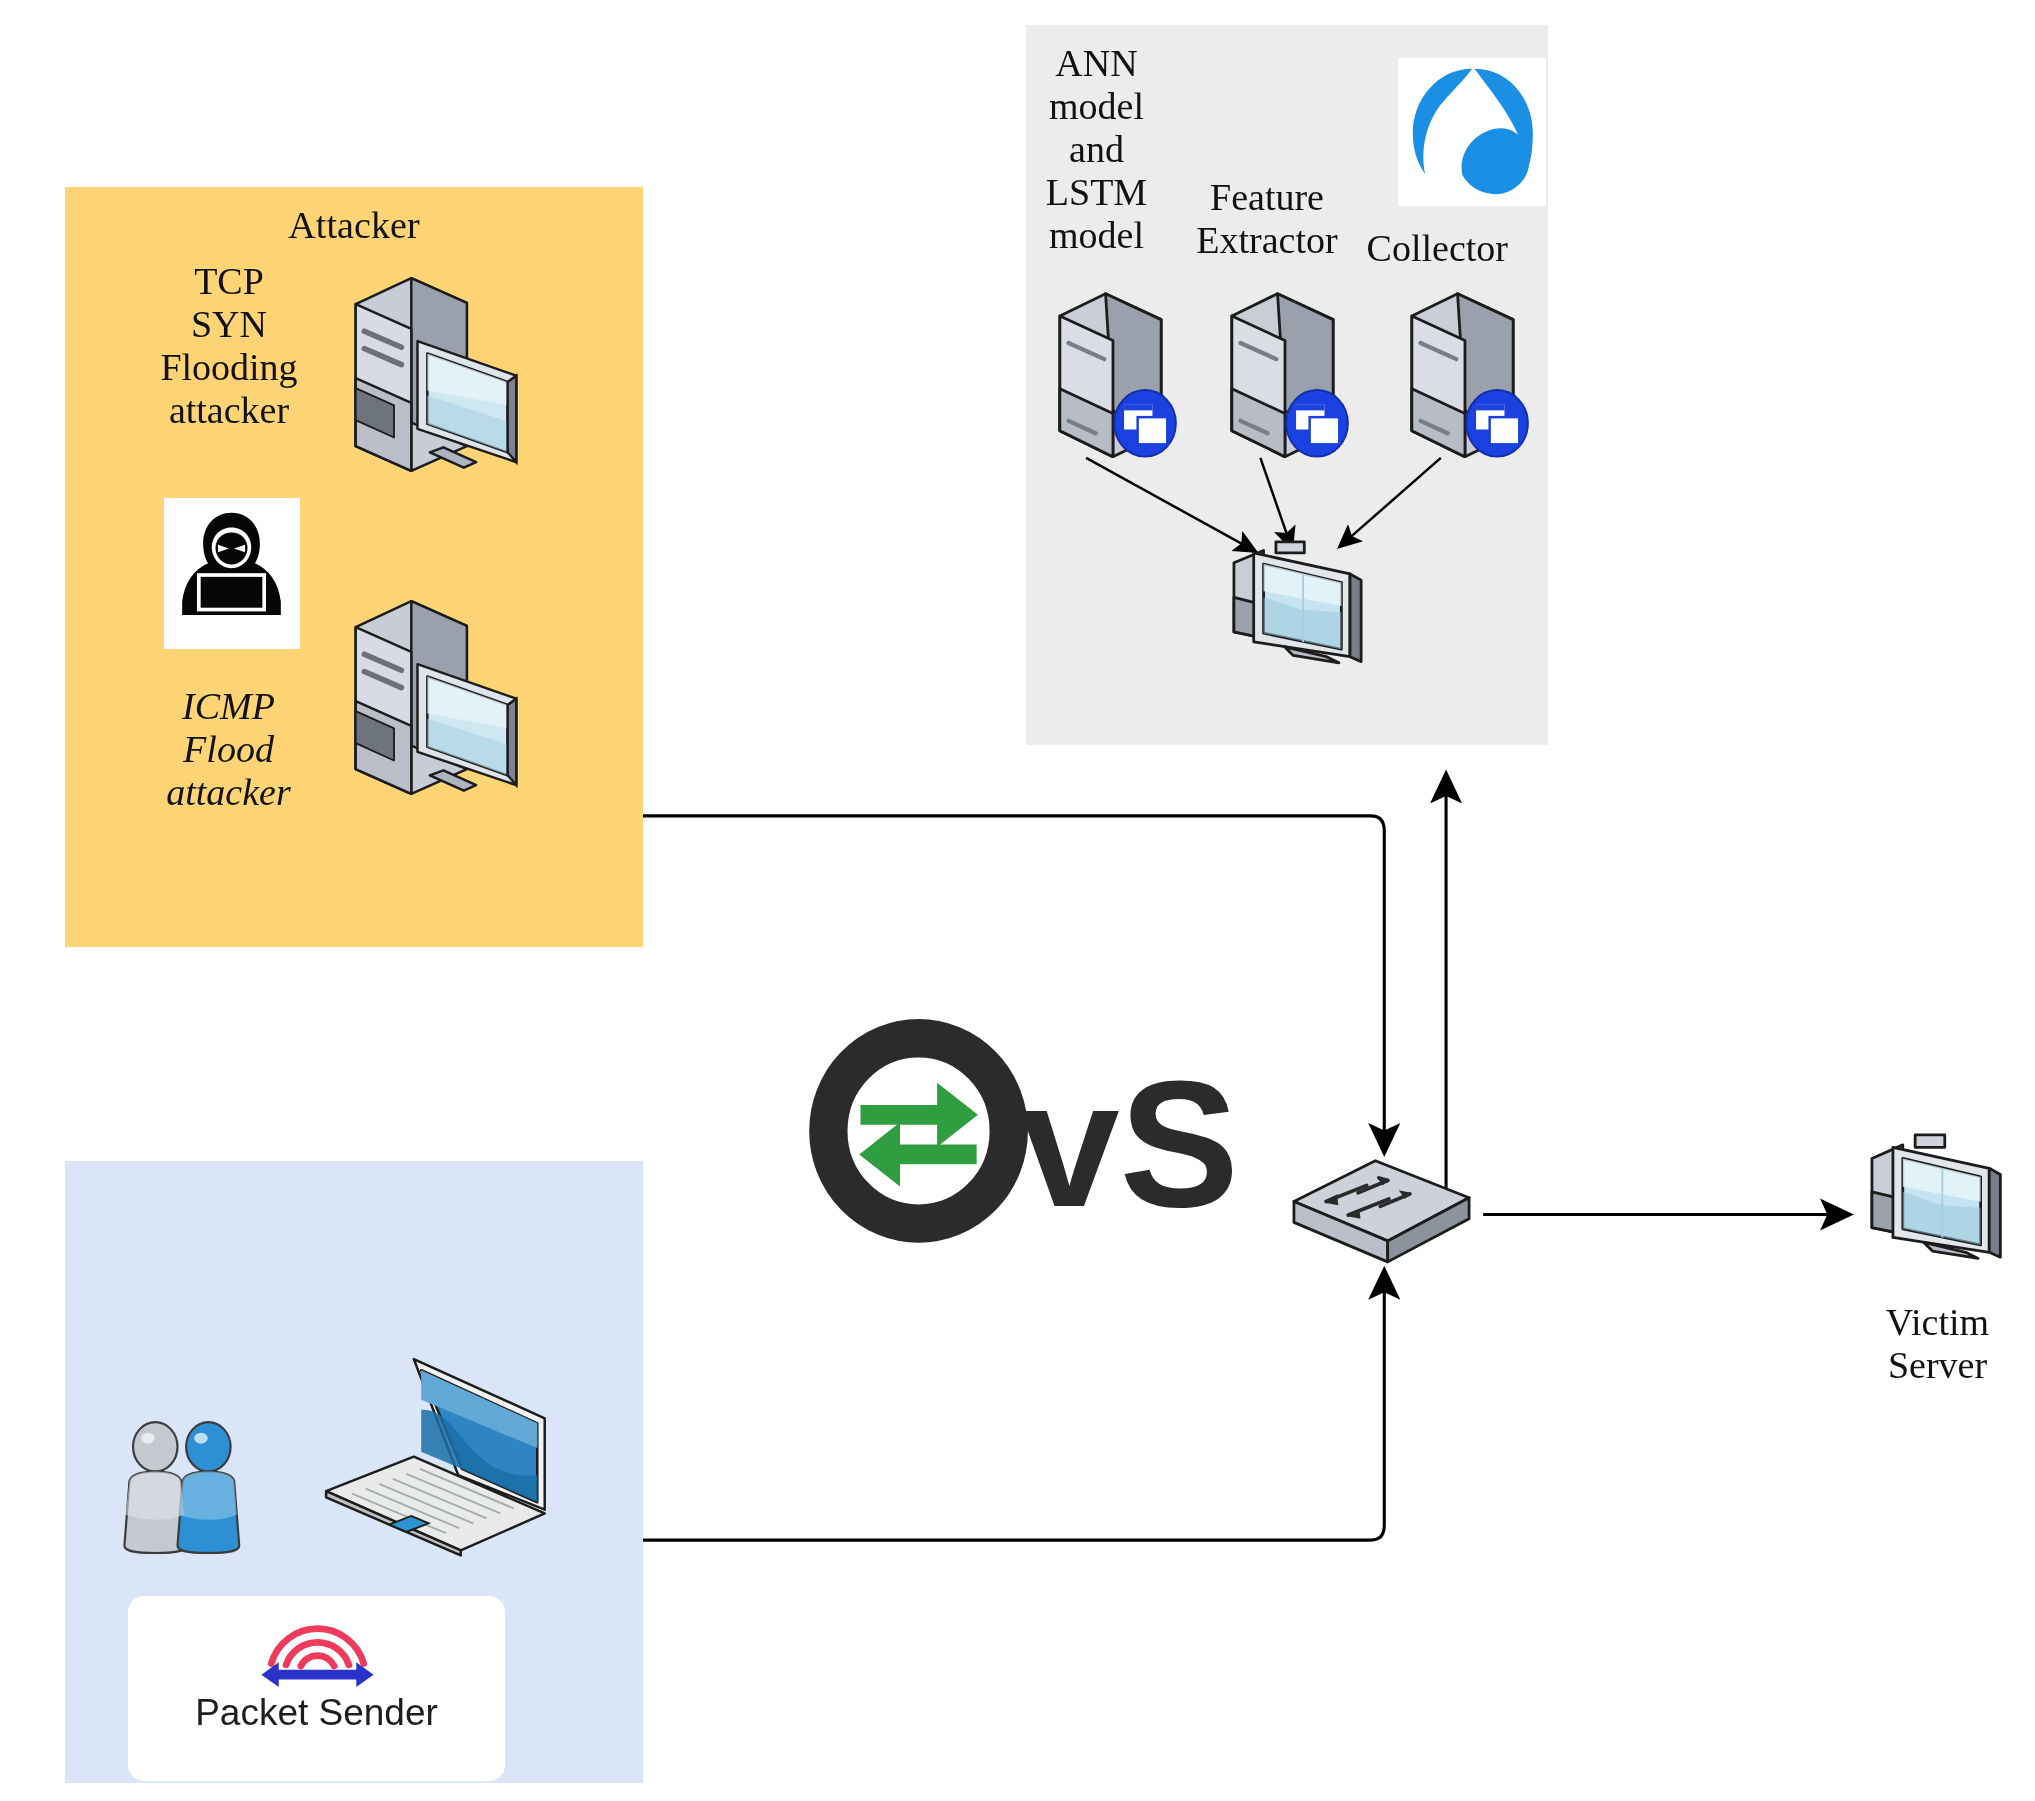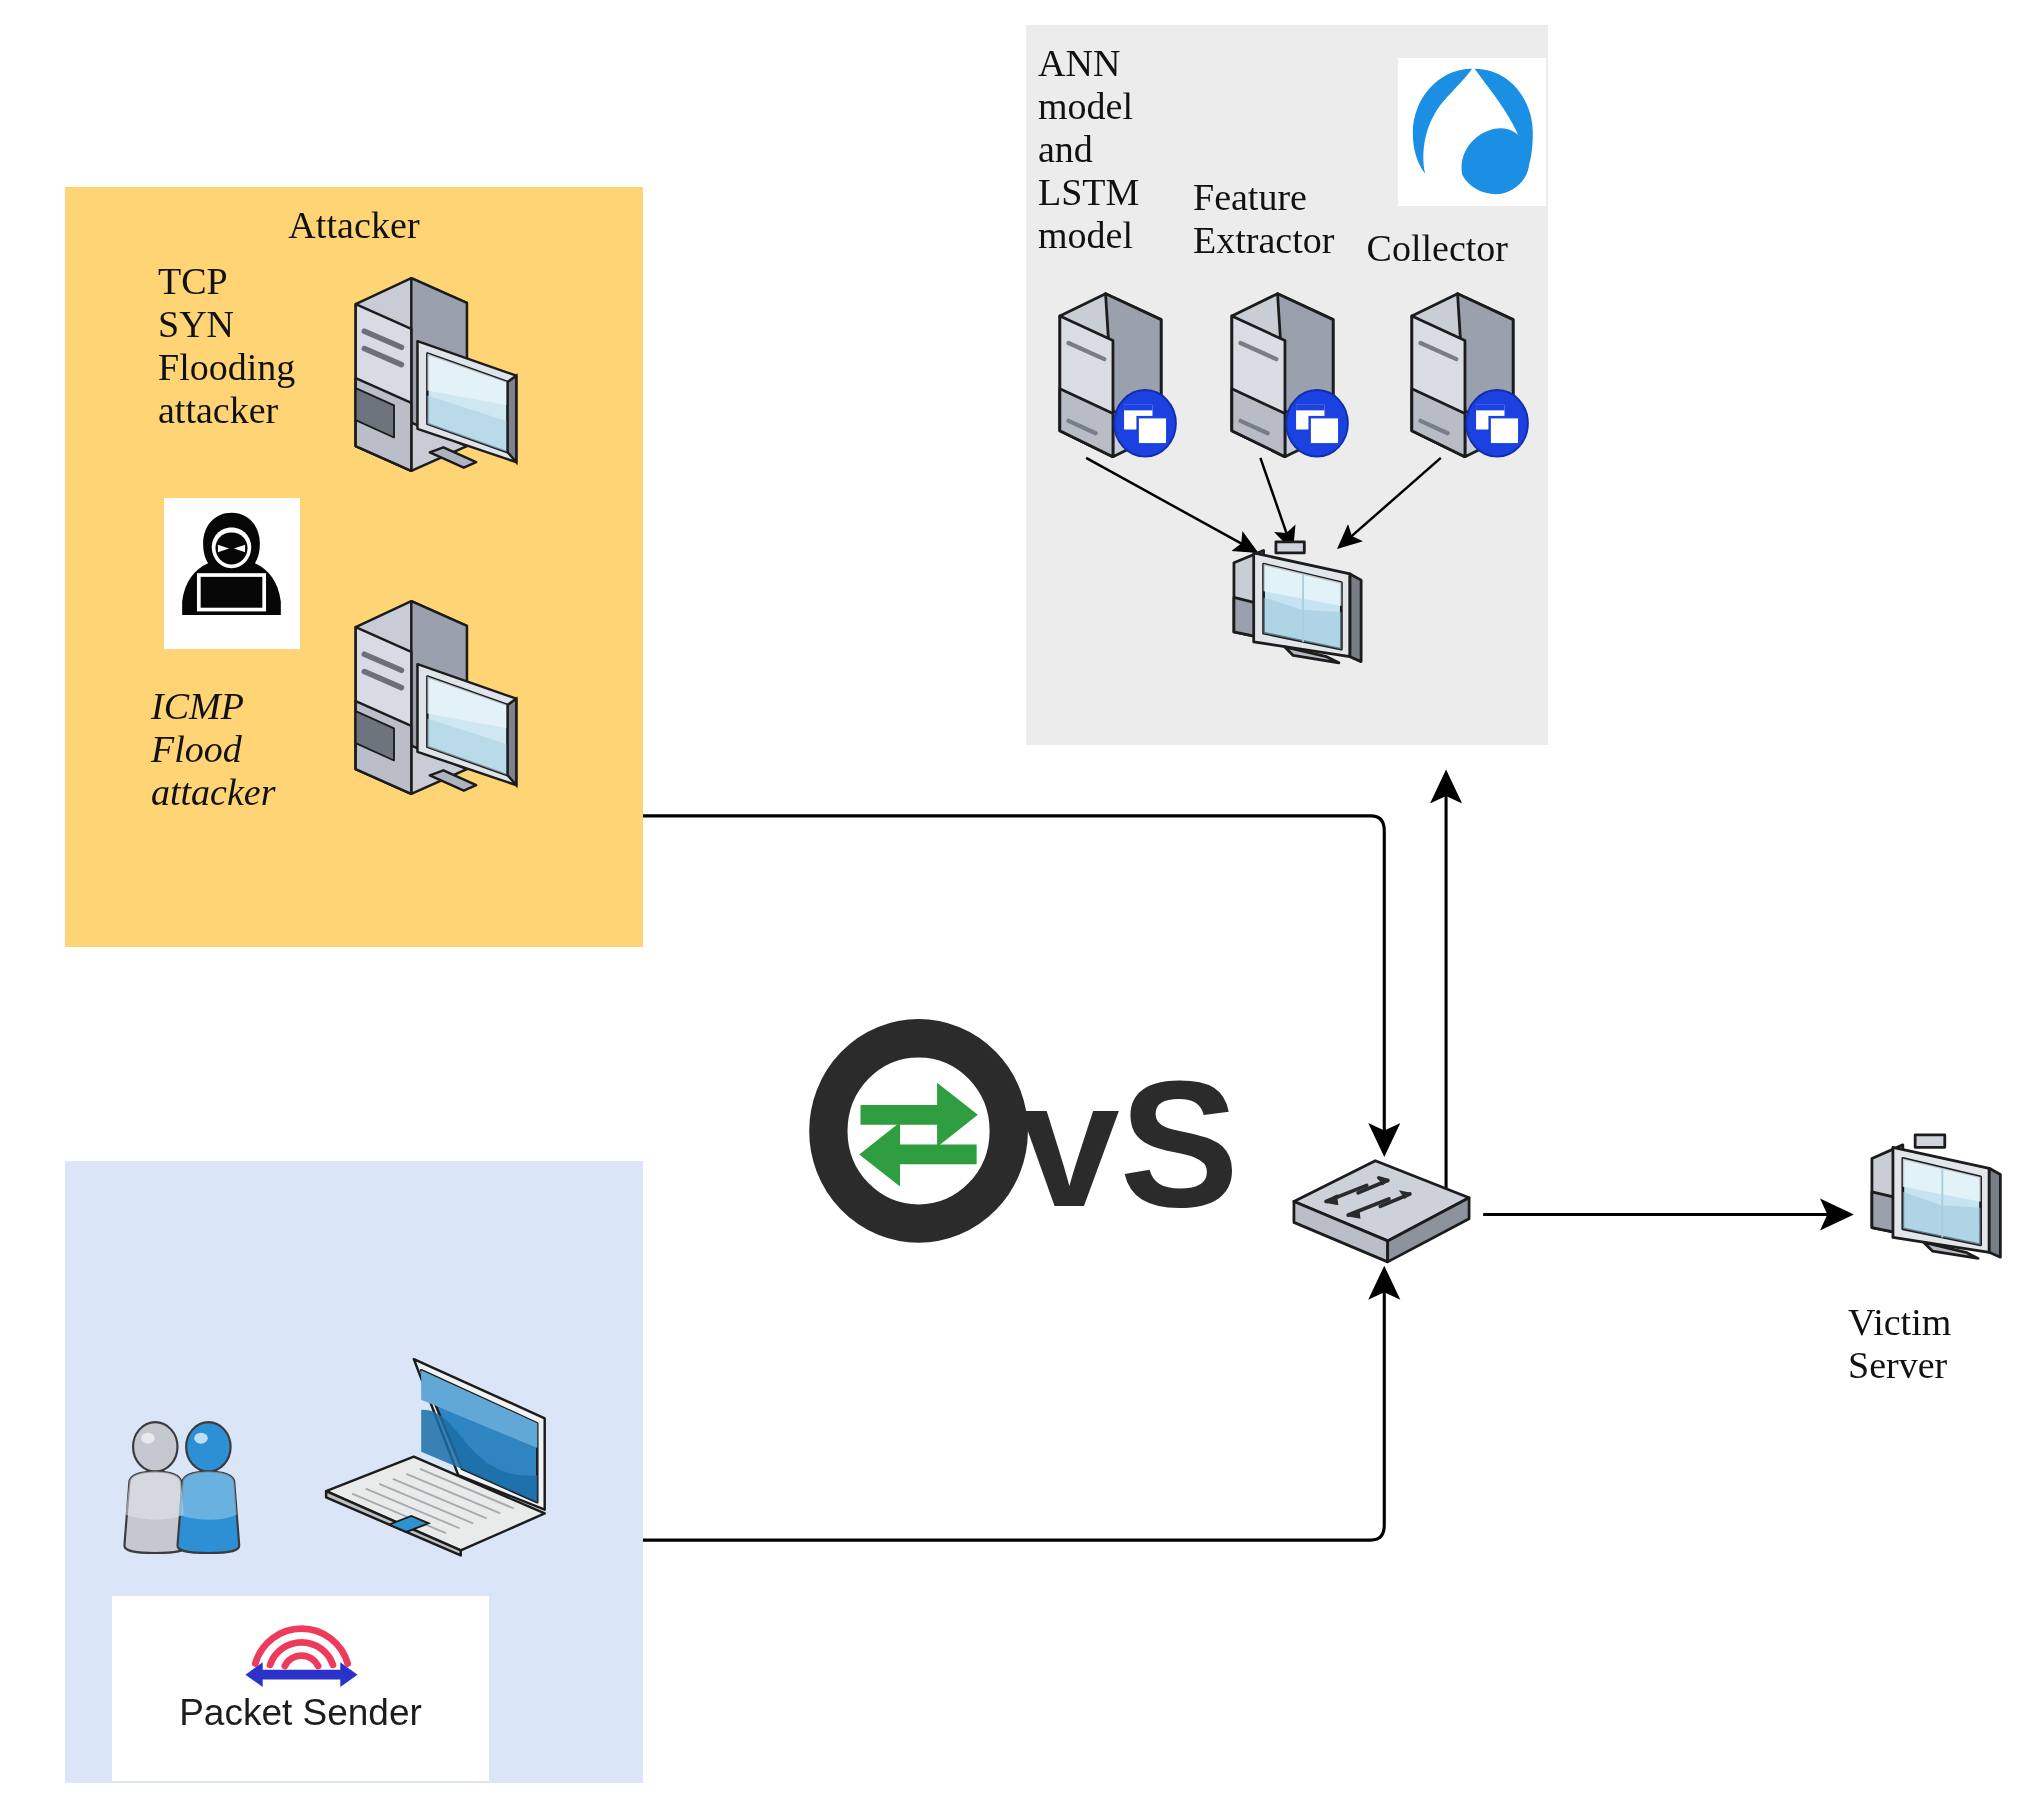--- a/index.html
+++ b/index.html
@@ -6,21 +6,21 @@
   body{width:2035px;height:1801px;position:relative;overflow:hidden;
        font-family:"Liberation Serif",serif;color:#111;}
   .stage{position:absolute;inset:0;}
   .panel{position:absolute;}
   #attacker-panel{left:65px;top:187px;width:578px;height:760px;background:#FFD474;}
   #normaluser-panel{left:65px;top:1161px;width:578px;height:622px;background:#DAE6F8;}
   #controller-panel{left:1026px;top:25px;width:522px;height:720px;background:#ECECEC;}
 
   .ttl{position:absolute;text-align:center;font-size:38px;line-height:1.12;letter-spacing:0.1px;}
   .lbl{position:absolute;text-align:right;font-size:38px;line-height:1.13;}
-  .lbl-ml{position:absolute;font-size:38px;line-height:1.13;}
+  .lbl-ml{position:absolute;text-align:center;font-size:38px;line-height:1.13;}
 
   .wbox{position:absolute;background:#fff;}
   .svgwrap{position:absolute;}
   svg{display:block;overflow:visible;}
   .edges{position:absolute;left:0;top:0;width:2035px;height:1801px;pointer-events:none;}
 </style>
 </head>
 <body>
 
 <div class="stage">
@@ -161,21 +161,21 @@
           <line x1="82" y1="218" x2="234" y2="282"></line>
         <line x1="104" y1="210" x2="256" y2="274"></line>
           <line x1="126" y1="202" x2="278" y2="266"></line>
         <line x1="148" y1="194" x2="300" y2="258"></line>
           <line x1="170" y1="186" x2="322" y2="250"></line>
       </g>
       <path d="M120,276 L156,262 L184,274 L148,288 Z" fill="#2d93d0" stroke="#1c1c1c" stroke-width="3"></path>
     </svg>
   </div>
 
-  <div class="wbox" style="left:112px;top:1596px;width:377px;height:185px;">
+  <div class="wbox" style="left:128px;top:1596px;width:377px;height:185px;border-radius:16px;">
     <div class="svgwrap" style="left:131px;top:17.3px;">
       <svg width="117" height="74" viewBox="0 0 190 120">
         <g fill="none" stroke="#EE3B5B" stroke-width="11" stroke-linecap="round">
           <path d="M20,82 A78,78 0 0 1 170,82"></path>
           <path d="M44,84 A54,54 0 0 1 146,84"></path>
           <path d="M68,86 A30,30 0 0 1 122,86"></path>
         </g>
         <path d="M95,76 L95,92 L158,92 L158,80 L186,100 L158,120 L158,108 L32,108 L32,120 L4,100 L32,80 L32,92 L95,92" fill="#2B32C9"></path>
       </svg>
     </div>

